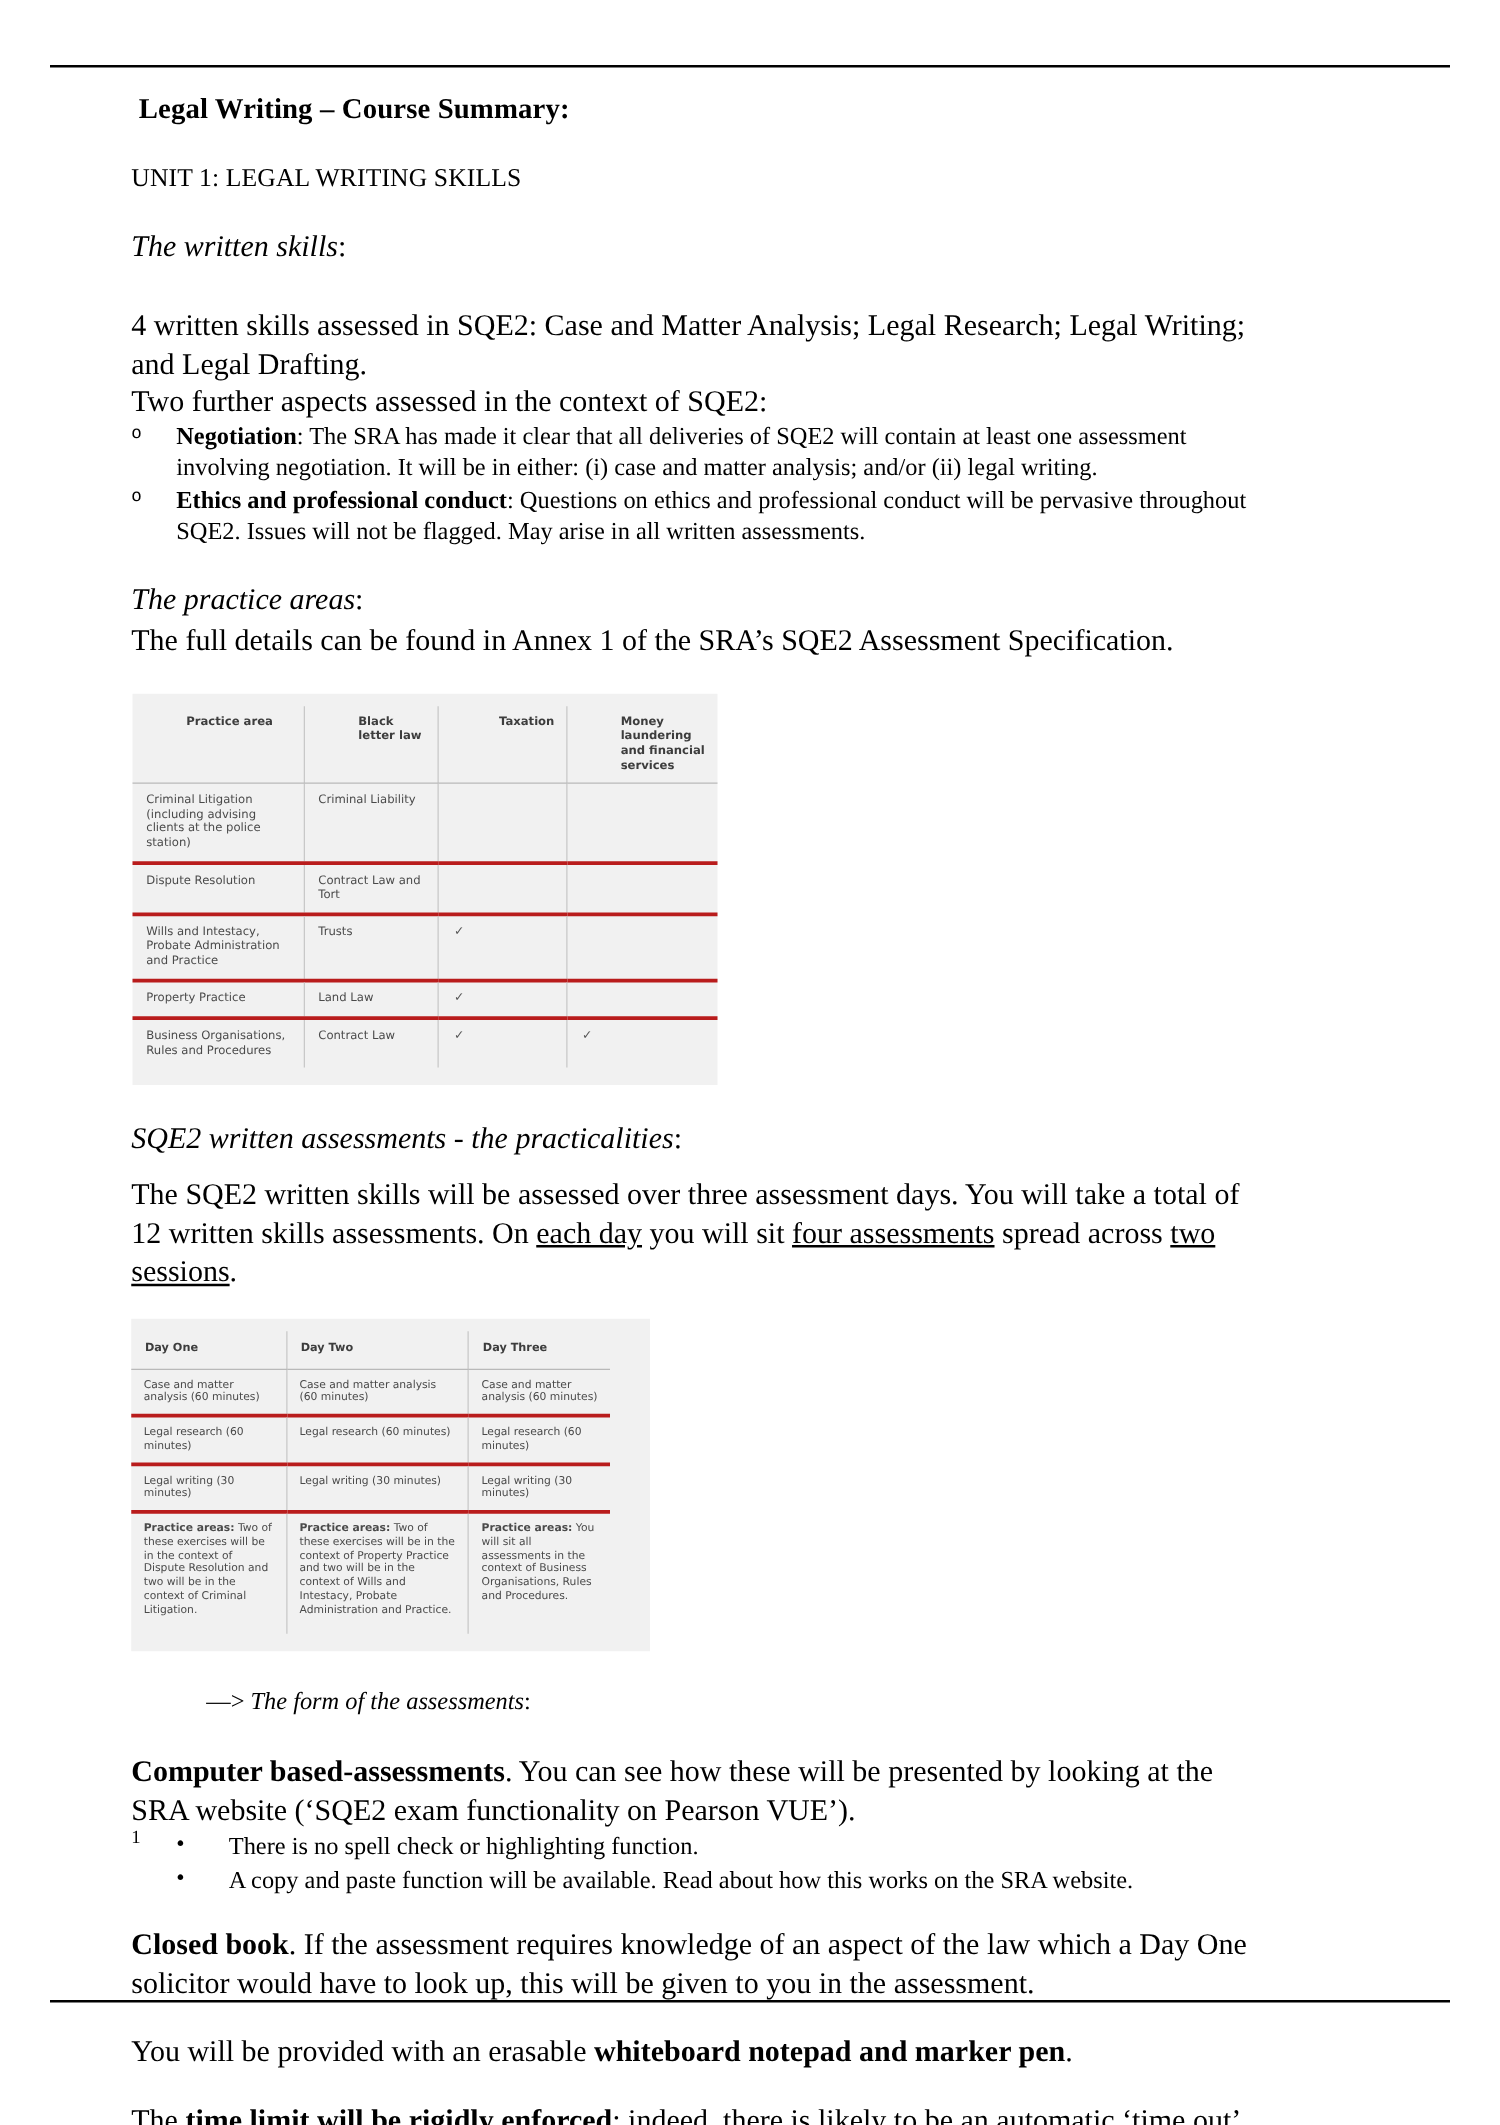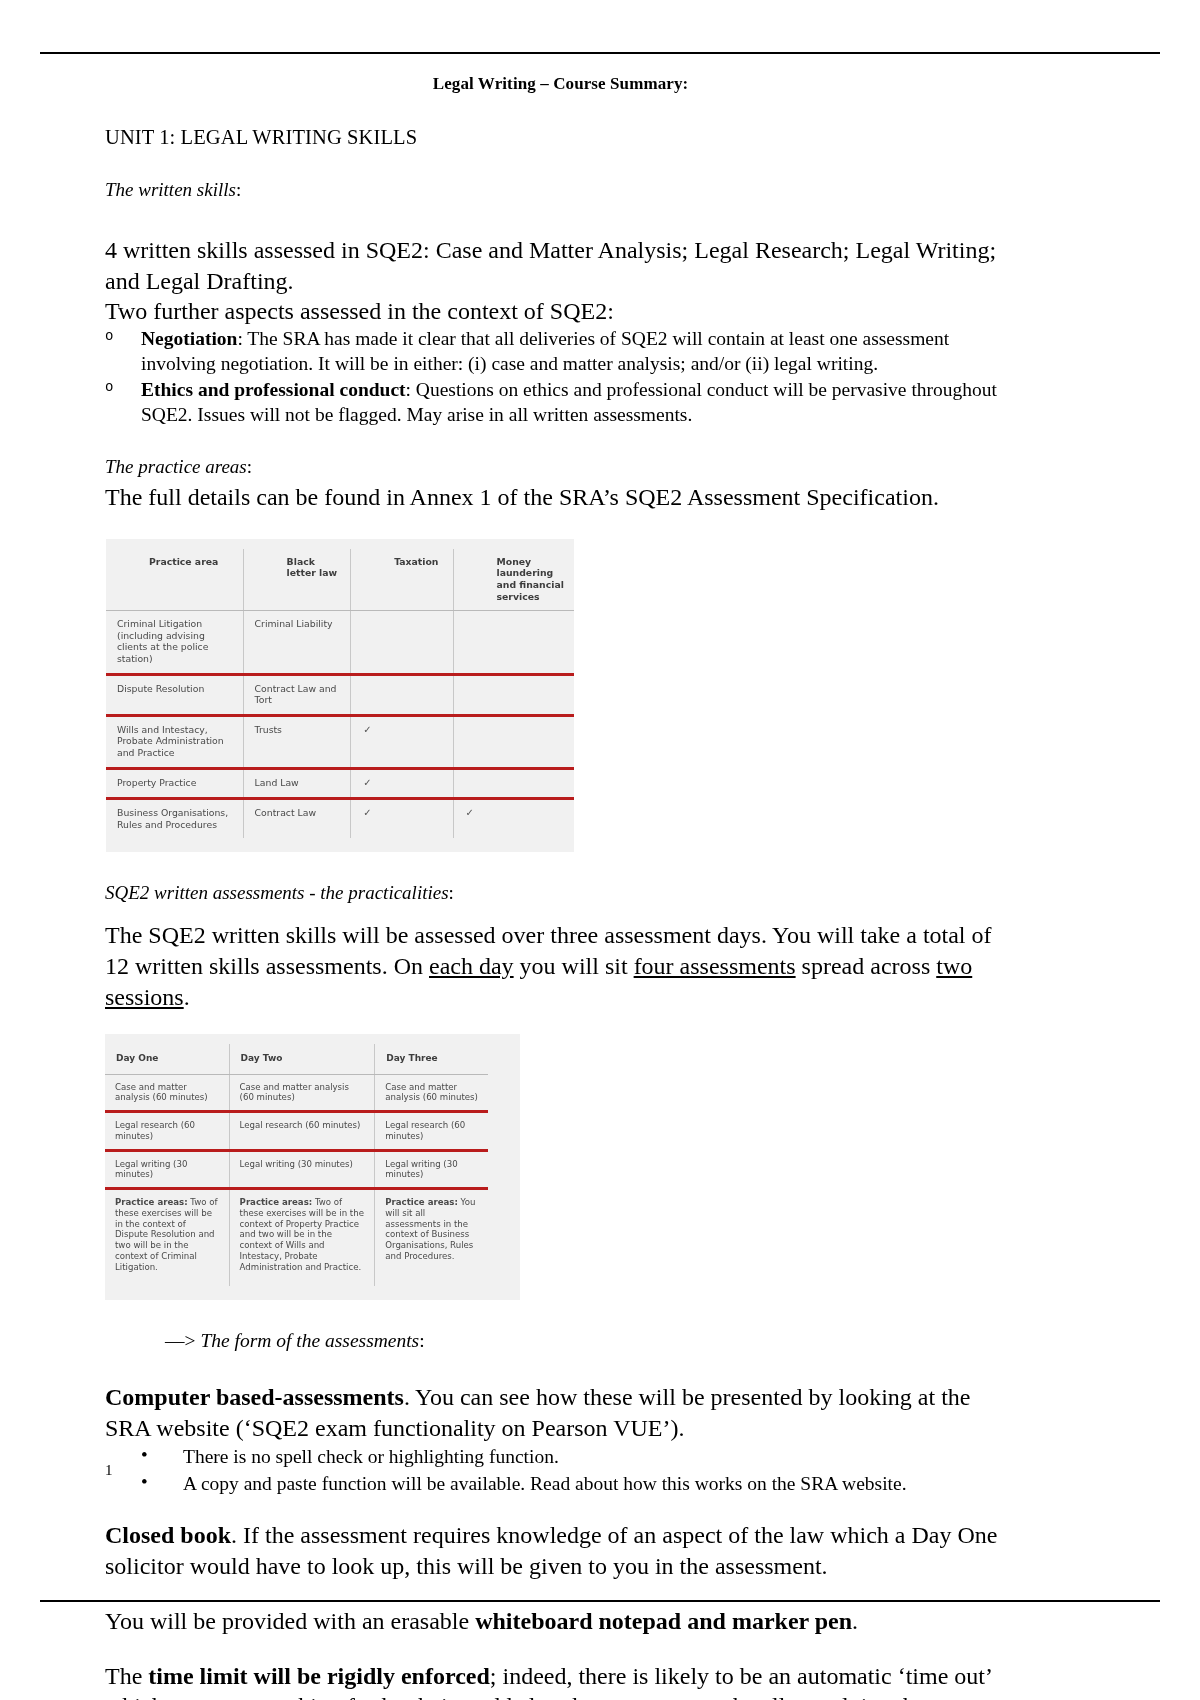--- a/index.html
+++ b/index.html
@@ -33,36 +33,36 @@
   .rule.bottom { top: 1600px; }
 
   .content {
     position: absolute;
     left: 105px;
     top: 74px;
     width: 905px;
   }
 
   .doc-title {
-    text-align: center;
+    text-align: left;
     font-weight: bold;
-    font-size: 17px;
+    font-size: 23px;
     letter-spacing: .1px;
     margin: 0 0 32px 0;
     padding-left: 6px;
   }
   h2.unit {
     font-size: 20.5px;
     font-weight: normal;
     margin: 0 0 30px 0;
     letter-spacing: .1px;
   }
   .ital-head {
     font-style: italic;
-    font-size: 19px;
+    font-size: 24px;
     margin: 0 0 34px 0;
   }
   .ital-head .nonital { font-style: normal; }
 
   p.body {
     font-size: 24px;
     line-height: 1.28;
     margin: 0 0 0 0;
     text-align: left;
   }
@@ -133,21 +133,21 @@
     font-weight: bold;
     color: #3d3d3d;
     border-bottom: 1px solid #b9b9b9;
   }
   table.emb tbody tr:last-child td { border-bottom: none; }
 
   
   #practice-table { width: 468px; font-size: 9.3px; }
   #practice-table .c0 { width: 190px; }
   #practice-table .c1 { width: 118px; }
-  #practice-table .c2 { width: 62px; }
+  #practice-table .c2 { width: 62px; text-align: right; }
   #practice-table .c3 { width: 98px; }
   #practice-table thead th { height: 44px; padding-left: 43px; }
   #practice-table .tick { text-align: left; font-size: 10px; color: #555; padding-left: 12px; }
   .practice-wrap { width: 468px; margin-left: 1px; }
 
   
   #days-table { width: 383px; font-size: 8.6px; }
   #days-table .d0 { width: 140px; }
   #days-table .d1 { width: 163px; }
   #days-table .d2 { width: 112px; }

